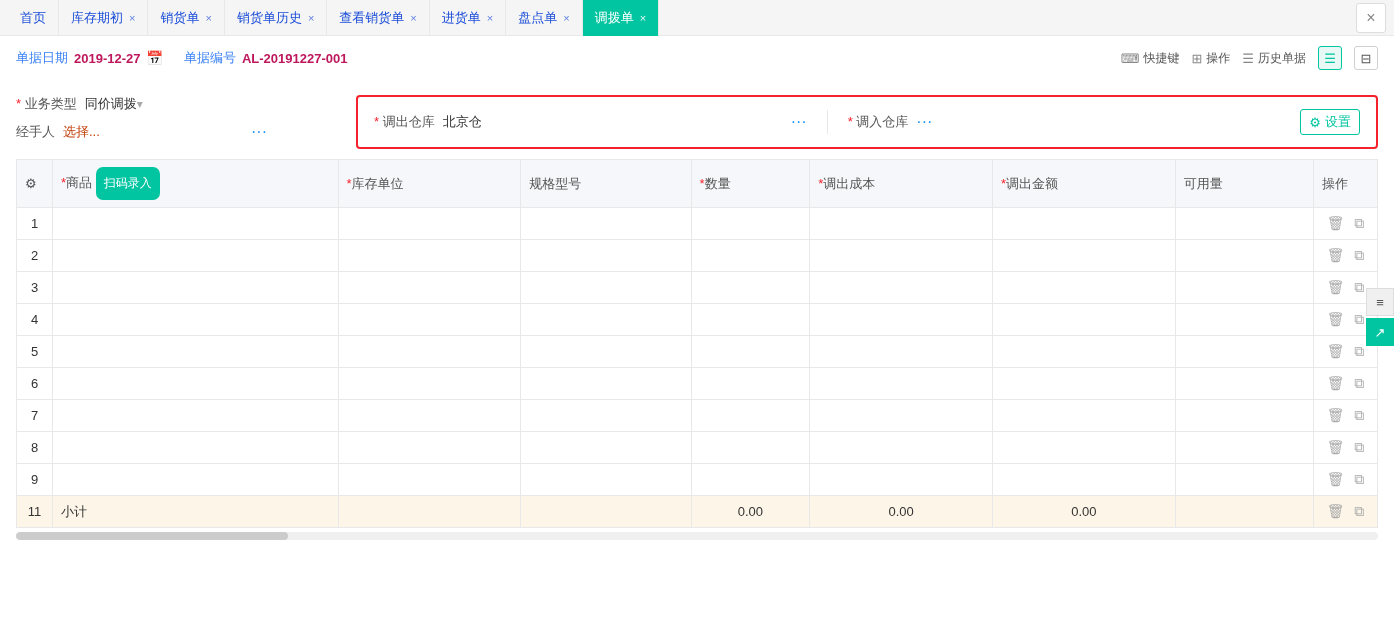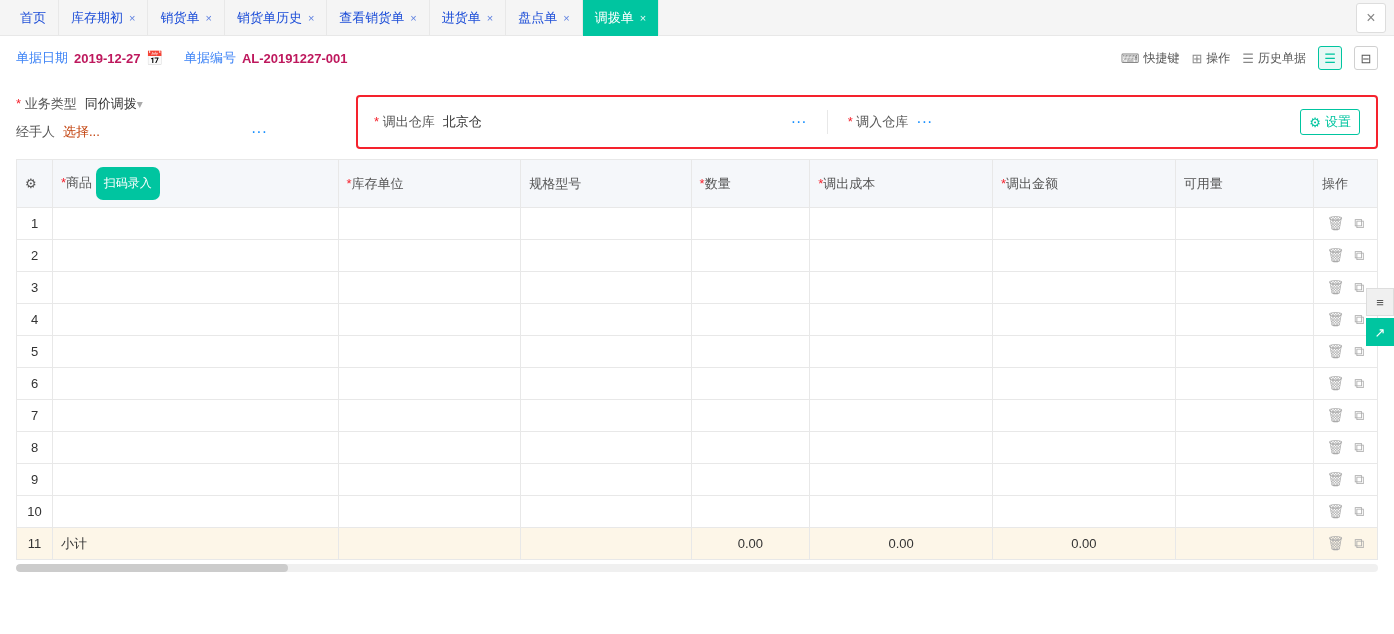--- a/index.html
+++ b/index.html
@@ -502,34 +502,20 @@
       <td></td>
       <td></td>
       <td></td>
       <td></td>
       <td></td>
       <td class="col-ops">
         <span class="op-icon">🗑</span>
         <span class="op-icon">⧉</span>
       </td>
     </tr>
-        <tr>
-      <td class="row-num">10</td>
-      <td></td>
-      <td></td>
-      <td></td>
-      <td></td>
-      <td></td>
-      <td></td>
-      <td></td>
-      <td class="col-ops">
-        <span class="op-icon">🗑</span>
-        <span class="op-icon">⧉</span>
-      </td>
-    </tr>
         <tr class="total-row">
       <td class="row-num">11</td>
       <td>小计</td>
       <td></td>
       <td></td>
       <td style="text-align:center;">0.00</td>
       <td style="text-align:center;">0.00</td>
       <td style="text-align:center;">0.00</td>
       <td></td>
       <td class="col-ops">

